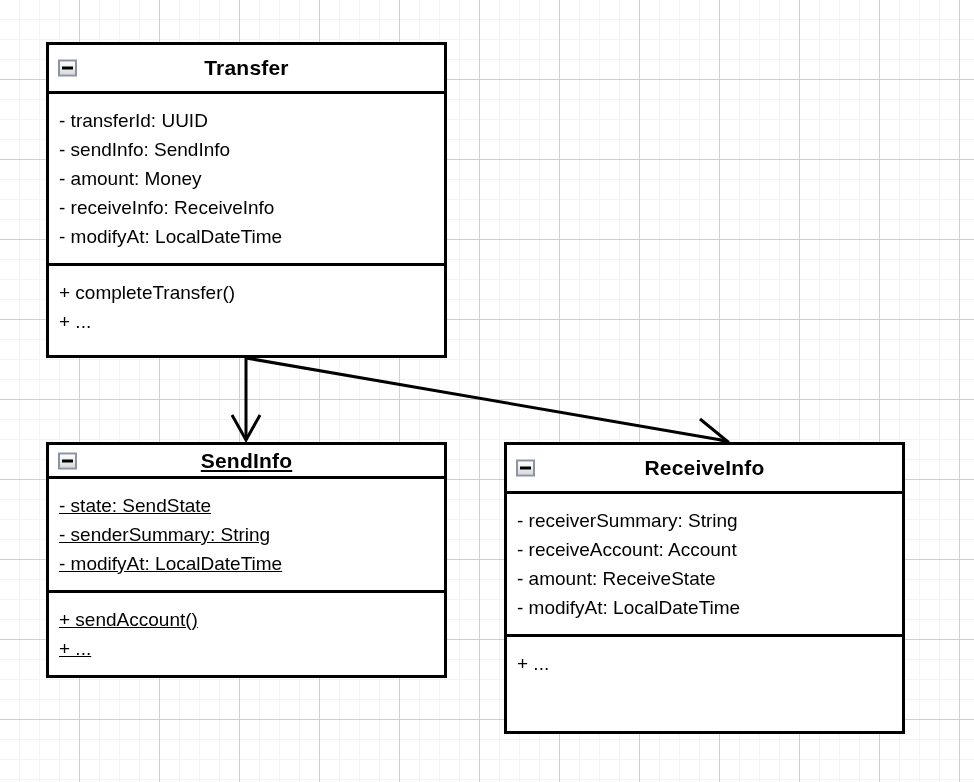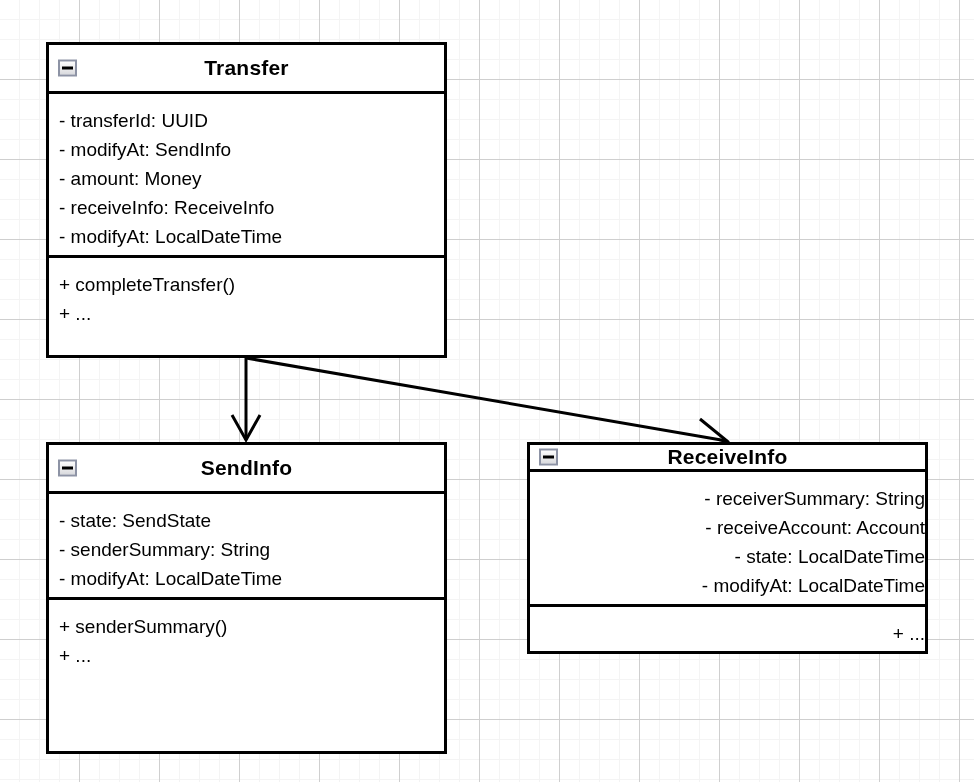--- a/index.html
+++ b/index.html
@@ -85,21 +85,21 @@
   }
   .collapse-btn .bar {
     display: block;
     width: 11px;
     height: 3px;
     background: #000000;
   }
 
   .uml-section {
     box-sizing: border-box;
-    padding: 12px 0 4px 10px;
+    padding: 12px 0 12px 10px;
     background: transparent;
   }
 
   .uml-section.attributes {
     border-bottom: 3px solid #000000;
   }
 
   .uml-row {
     font-size: 19px;
     line-height: 29px;
@@ -131,60 +131,60 @@
 
   <div class="uml-class" style="left:46px; top:42px; width:401px; height:316px;">
     <div class="uml-header">
       <span class="collapse-btn">
         <span class="bar"></span>
       </span>
       <span class="uml-title">Transfer</span>
     </div>
     <div class="uml-section attributes">
       <div class="uml-row">- transferId: UUID</div>
-      <div class="uml-row">- modifyAt: SendInfo</div>
+      <div class="uml-row">- sendInfo: SendInfo</div>
       <div class="uml-row">- amount: Money</div>
       <div class="uml-row">- receiveInfo: ReceiveInfo</div>
       <div class="uml-row">- modifyAt: LocalDateTime</div>
     </div>
     <div class="uml-section methods">
       <div class="uml-row">+ completeTransfer()</div>
       <div class="uml-row">+ ...</div>
     </div>
   </div>
 
-  <div class="uml-class" style="left:46px; top:442px; width:401px; height:312px;">
+  <div class="uml-class" style="left:46px; top:442px; width:401px; height:236px;text-decoration:underline;">
     <div class="uml-header">
       <span class="collapse-btn">
         <span class="bar"></span>
       </span>
       <span class="uml-title">SendInfo</span>
     </div>
     <div class="uml-section attributes">
       <div class="uml-row">- state: SendState</div>
       <div class="uml-row">- senderSummary: String</div>
       <div class="uml-row">- modifyAt: LocalDateTime</div>
     </div>
     <div class="uml-section methods">
-      <div class="uml-row">+ senderSummary()</div>
+      <div class="uml-row">+ sendAccount()</div>
       <div class="uml-row">+ ...</div>
     </div>
   </div>
 
-  <div class="uml-class" style="left:527px; top:442px; width:401px; height:212px;text-align:right;">
+  <div class="uml-class" style="left:504px; top:442px; width:401px; height:292px;">
     <div class="uml-header">
       <span class="collapse-btn">
         <span class="bar"></span>
       </span>
       <span class="uml-title">ReceiveInfo</span>
     </div>
     <div class="uml-section attributes">
       <div class="uml-row">- receiverSummary: String</div>
       <div class="uml-row">- receiveAccount: Account</div>
-      <div class="uml-row">- state: LocalDateTime</div>
+      <div class="uml-row">- amount: ReceiveState</div>
       <div class="uml-row">- modifyAt: LocalDateTime</div>
     </div>
     <div class="uml-section methods">
       <div class="uml-row">+ ...</div>
     </div>
   </div>
 
 </div>
 
 </body></html>

